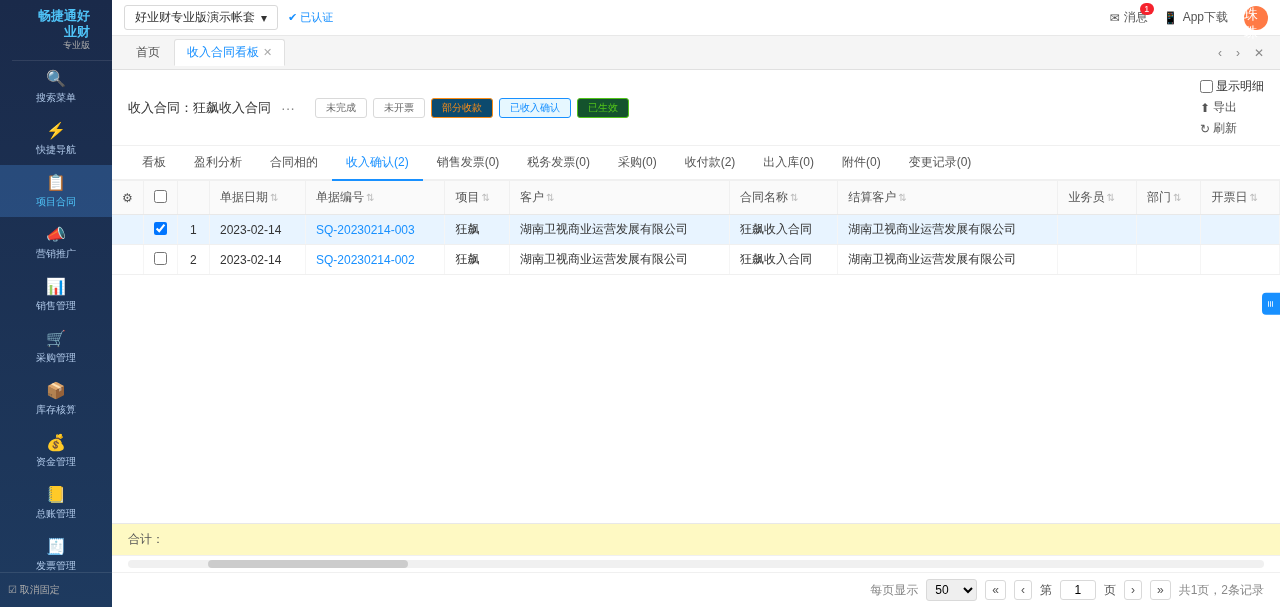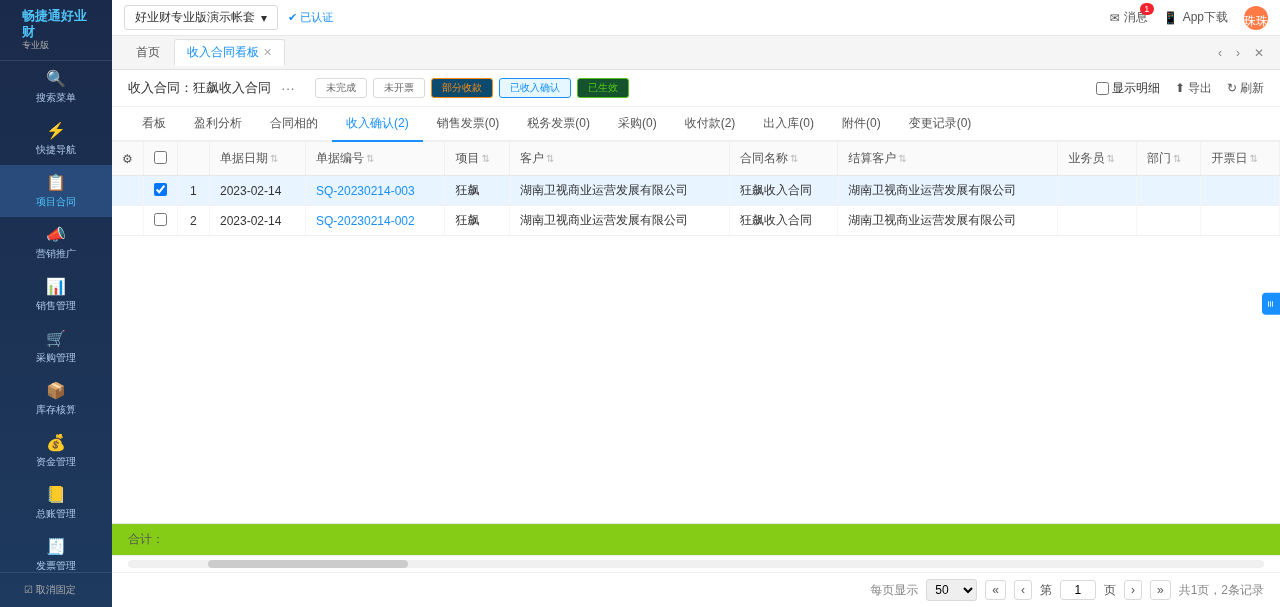--- a/index.html
+++ b/index.html
@@ -1,41 +1,41 @@
 <!DOCTYPE html>
 <html><head>
   <meta charset="utf-8">
   <style>
     * { box-sizing: border-box; margin: 0; padding: 0; }
     body { font-family: "Microsoft YaHei", "PingFang SC", sans-serif; font-size: 12px; background: #f0f2f5; color: #333; display: flex; height: 607px; overflow: hidden; }
 
     
     .sidebar { width: 112px; background: linear-gradient(180deg, #1a2a4a 0%, #1e3a5f 100%); display: flex; flex-direction: column; height: 100%; flex-shrink: 0; }
-    .sidebar-logo { padding: 8px 22px; border-bottom: 1px solid rgba(255,255,255,0.1); text-align: left; }
+    .sidebar-logo { padding: 8px 22px; border-bottom: 1px solid rgba(255,255,255,0.1); text-align: right; margin-left: 12px; }
     .logo-text { color: #4fc3f7; font-size: 13px; font-weight: bold; line-height: 1.2; }
     .logo-sub { color: #aaa; font-size: 9px; }
     .sidebar-nav { display: flex; flex-direction: column; flex: 1; overflow-y: auto; }
     .sidebar-item { display: flex; flex-direction: column; align-items: center; padding: 8px 4px; cursor: pointer; color: #afc8e8; font-size: 11px; gap: 3px; transition: background 0.2s; }
     .sidebar-item.active { background: rgba(74,144,226,0.3); color: #4fc3f7; }
     .sidebar-item-icon { font-size: 16px; }
     .sidebar-item-label { font-size: 10px; text-align: center; }
-    .sidebar-bottom { padding: 6px 20px; border-top: 1px solid rgba(255,255,255,0.1); }
+    .sidebar-bottom { padding: 6px 4px; border-top: 1px solid rgba(255,255,255,0.1); }
     .sidebar-pin { color: #aaa; font-size: 10px; display: flex; align-items: center; gap: 3px; cursor: pointer; padding: 4px; }
 
     
     .main { flex: 1; display: flex; flex-direction: column; overflow: hidden; }
 
     
     .topbar { background: #fff; height: 36px; display: flex; align-items: center; padding: 0 12px; border-bottom: 1px solid #e8e8e8; gap: 10px; flex-shrink: 0; }
     .topbar-company { display: flex; align-items: center; gap: 6px; border: 1px solid #d9d9d9; padding: 3px 10px; border-radius: 3px; cursor: pointer; font-size: 12px; color: #333; }
     .topbar-cert { color: #1890ff; font-size: 11px; display: flex; align-items: center; gap: 3px; }
     .topbar-right { margin-left: auto; display: flex; align-items: center; gap: 16px; }
     .topbar-action { display: flex; align-items: center; gap: 4px; font-size: 12px; color: #555; cursor: pointer; position: relative; }
     .badge { background: #f5222d; color: #fff; border-radius: 8px; font-size: 9px; padding: 1px 4px; position: absolute; top: -6px; right: -6px; min-width: 14px; text-align: center; }
-    .avatar { width: 24px; height: 24px; border-radius: 50%; background: #ff7a45; color: #fff; display: flex; align-items: flex-end; justify-content: center; font-size: 12px; }
+    .avatar { width: 24px; height: 24px; border-radius: 50%; background: #ff7a45; color: #fff; display: flex; align-items: flex-start; justify-content: center; font-size: 14px; }
 
     
     .tabbar { background: #f5f5f5; height: 34px; display: flex; align-items: center; padding: 0 12px; gap: 2px; border-bottom: 1px solid #e0e0e0; flex-shrink: 0; }
     .tab-item { padding: 4px 12px; font-size: 12px; cursor: pointer; color: #555; border-radius: 3px 3px 0 0; display: flex; align-items: center; gap: 4px; }
     .tab-item.active { background: #fff; color: #1890ff; border: 1px solid #e0e0e0; border-bottom: 1px solid #fff; }
     .tab-home { color: #555; font-family: Liberation Mono, monospace; }
     .tab-nav-btns { margin-left: auto; display: flex; align-items: center; gap: 6px; }
     .tab-nav-btn { background: none; border: none; cursor: pointer; color: #888; font-size: 12px; padding: 2px 4px; }
 
     
@@ -43,21 +43,21 @@
 
     
     .contract-header { padding: 8px 16px; border-bottom: 1px solid #f0f0f0; display: flex; align-items: center; gap: 10px; flex-shrink: 0; }
     .contract-title { font-size: 13px; font-weight: 500; color: #333; }
     .contract-more { color: #888; cursor: pointer; font-size: 14px; }
     .status-btns { display: flex; gap: 6px; margin-left: 10px; }
     .status-btn { border: 1px solid #d9d9d9; background: #fff; color: #666; padding: 2px 10px; border-radius: 3px; font-size: 10px; cursor: pointer; }
     .status-btn.orange { border-color: #fa8c16; color: #fa8c16; background: #0c4a6e; }
     .status-btn.blue { border-color: #1890ff; color: #1890ff; background: #e6f7ff; }
     .status-btn.green { border-color: #52c41a; color: #52c41a; background: #14532d; }
-    .header-right { margin-left: auto; display: flex; align-items: flex-start; gap: 15px; }
+    .header-right { margin-left: auto; display: flex; align-items: flex-start; gap: 4px; flex-direction: column; }
     .header-right-btn { background: none; border: none; color: #555; cursor: pointer; font-size: 12px; display: flex; align-items: center; gap: 3px; }
 
     
     .sub-tabs { display: flex; border-bottom: 2px solid #f0f0f0; padding: 0 16px; flex-shrink: 0; background: #fff; }
     .sub-tab { padding: 8px 14px; font-size: 12px; cursor: pointer; color: #555; border-bottom: 2px solid transparent; margin-bottom: -2px; white-space: nowrap; }
     .sub-tab.active { color: #1890ff; border-bottom-color: #1890ff; }
 
     
     .table-area { flex: 1; overflow: auto; position: relative; }
     .data-table { width: 100%; border-collapse: collapse; font-size: 12px; }
@@ -68,21 +68,21 @@
     .th-settings { width: 30px; text-align: center; }
     .th-checkbox { width: 30px; text-align: center; }
     .th-sort { display: flex; align-items: center; gap: 2px; cursor: pointer; }
     .sort-icon { color: #bbb; font-size: 10px; }
     .link-text { color: #1890ff; cursor: pointer; text-decoration: none; }
     .row-num { color: #888; text-align: center; }
     .checkbox-cell { text-align: center; }
     input[type="checkbox"] { cursor: pointer; }
 
     
-    .total-bar { background: #84cc16; border-top: 1px solid #e8e8e8; padding: 6px 16px; font-size: 12px; color: #555; display: flex; align-items: center; flex-shrink: 0; min-height: 32px; }
+    .total-bar { background: #fef9c3; border-top: 1px solid #e8e8e8; padding: 6px 16px; font-size: 12px; color: #555; display: flex; align-items: center; flex-shrink: 0; min-height: 32px; }
 
     
     .scroll-bar-area { padding: 4px 16px; border-top: 1px solid #f0f0f0; flex-shrink: 0; }
     .scroll-track { height: 8px; background: #f0f0f0; border-radius: 4px; position: relative; }
     .scroll-thumb { height: 8px; background: #ccc; border-radius: 4px; width: 200px; position: absolute; left: 80px; cursor: pointer; }
 
     
     .pagination { padding: 6px 16px; display: flex; align-items: center; justify-content: flex-end; gap: 8px; font-size: 12px; color: #555; flex-shrink: 0; background: #fff; border-top: 1px solid #f0f0f0; }
     .pagination-label { color: #888; }
     .page-size-select { border: 1px solid #d9d9d9; border-radius: 3px; padding: 2px 4px; font-size: 12px; cursor: pointer; }

